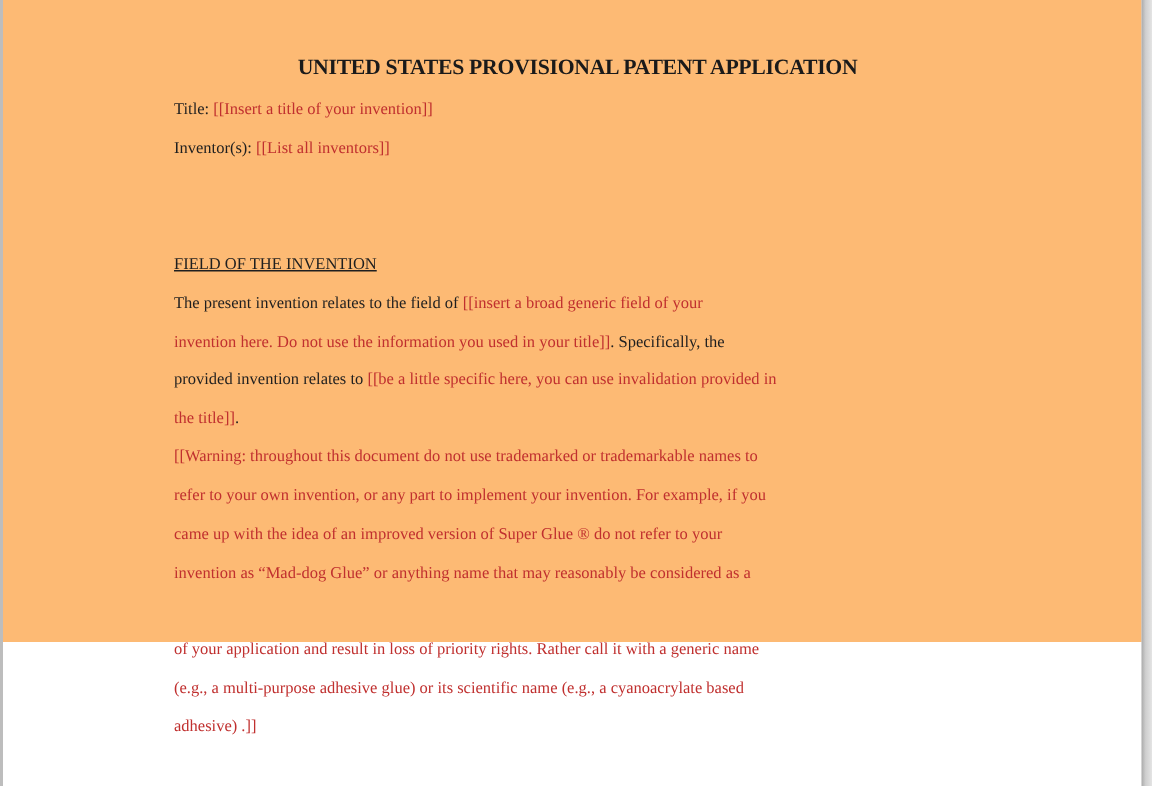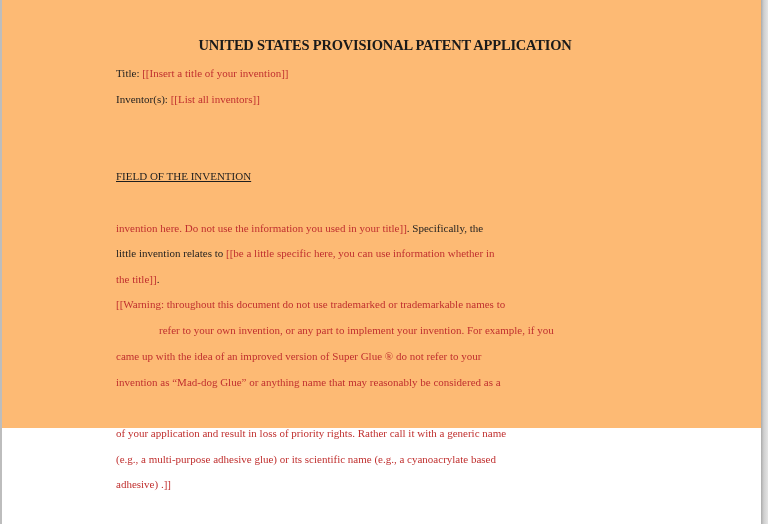--- a/index.html
+++ b/index.html
@@ -43,31 +43,34 @@
   <div class="line" style="top:63px;">
     <span>Title: </span><span class="red">[[Insert a title of your invention]]</span>
   </div>
 
   <div class="line" style="top:89px;">
     <span>Inventor(s): </span><span class="red">[[List all inventors]]</span>
   </div>
 
   <div class="line u" style="top:166px;text-align:right;">FIELD OF THE INVENTION</div>
 
+  <div class="line" style="top:192px;">
+    <span>The present invention relates to the field of </span><span class="red">[[insert a broad generic field of your</span>
+  </div>
   <div class="line" style="top:218px;">
     <span class="red">invention here. Do not use the information you used in your title]]</span><span>. Specifically, the</span>
   </div>
   <div class="line" style="top:243px;">
-    <span>little invention relates to </span><span class="red">[[be a little specific here, you can use information whether in</span>
+    <span>provided invention relates to </span><span class="red">[[be a little specific here, you can use invalidation provided in</span>
   </div>
   <div class="line" style="top:269px;">
     <span class="red">the title]]</span><span>.</span>
   </div>
 
   <div class="line red" style="top:294px;">[[Warning: throughout this document do not use trademarked or trademarkable names to</div>
-  <div class="line red" style="top:320px;margin-left:43px;">refer to your own invention, or any part to implement your invention. For example, if you</div>
+  <div class="line red" style="top:320px;">refer to your own invention, or any part to implement your invention. For example, if you</div>
   <div class="line red" style="top:346px;">came up with the idea of an improved version of Super Glue ® do not refer to your</div>
   <div class="line red" style="top:372px;">invention as “Mad-dog Glue” or anything name that may reasonably be considered as a</div>
   <div class="line red" style="top:423px;">of your application and result in loss of priority rights. Rather call it with a generic name</div>
   <div class="line red" style="top:449px;">(e.g., a multi-purpose adhesive glue) or its scientific name (e.g., a cyanoacrylate based</div>
   <div class="line red" style="top:474px;">adhesive) .]]</div>
 </div>
 <div class="edge-right"></div>
 
 </body></html>

